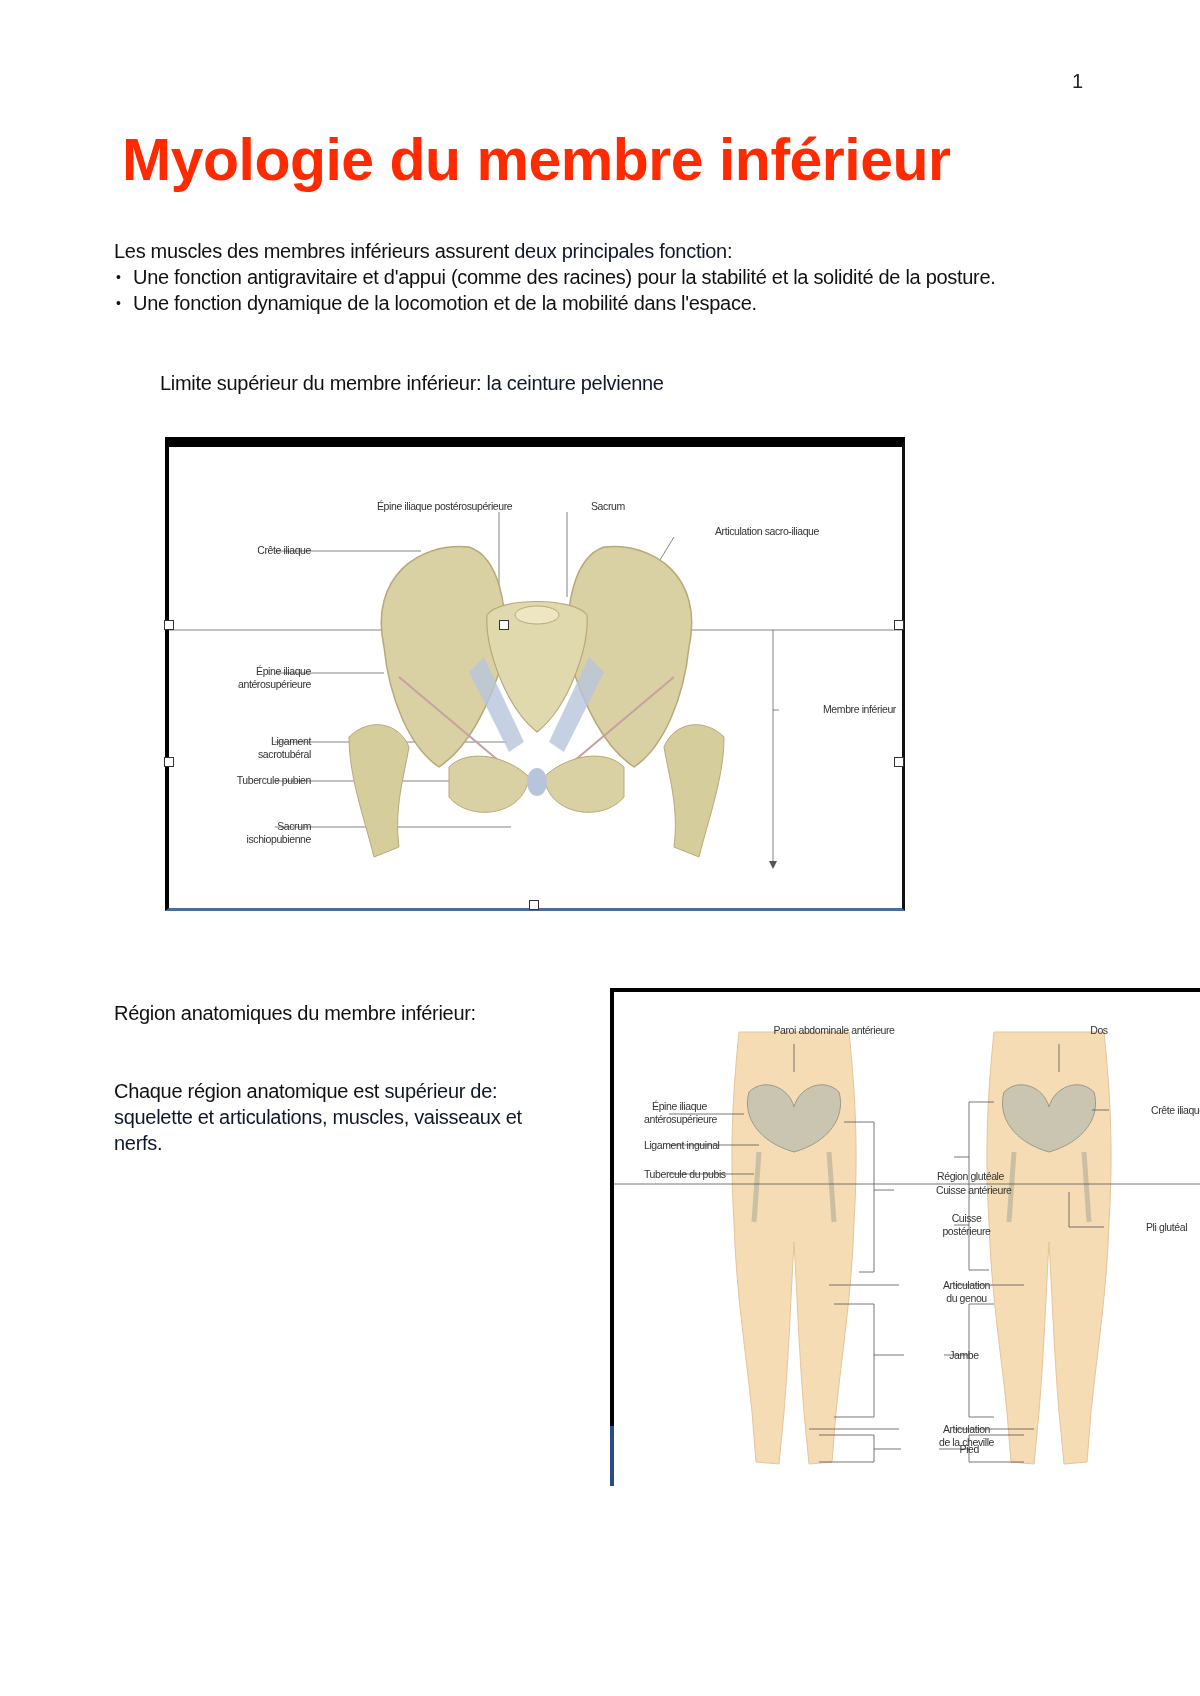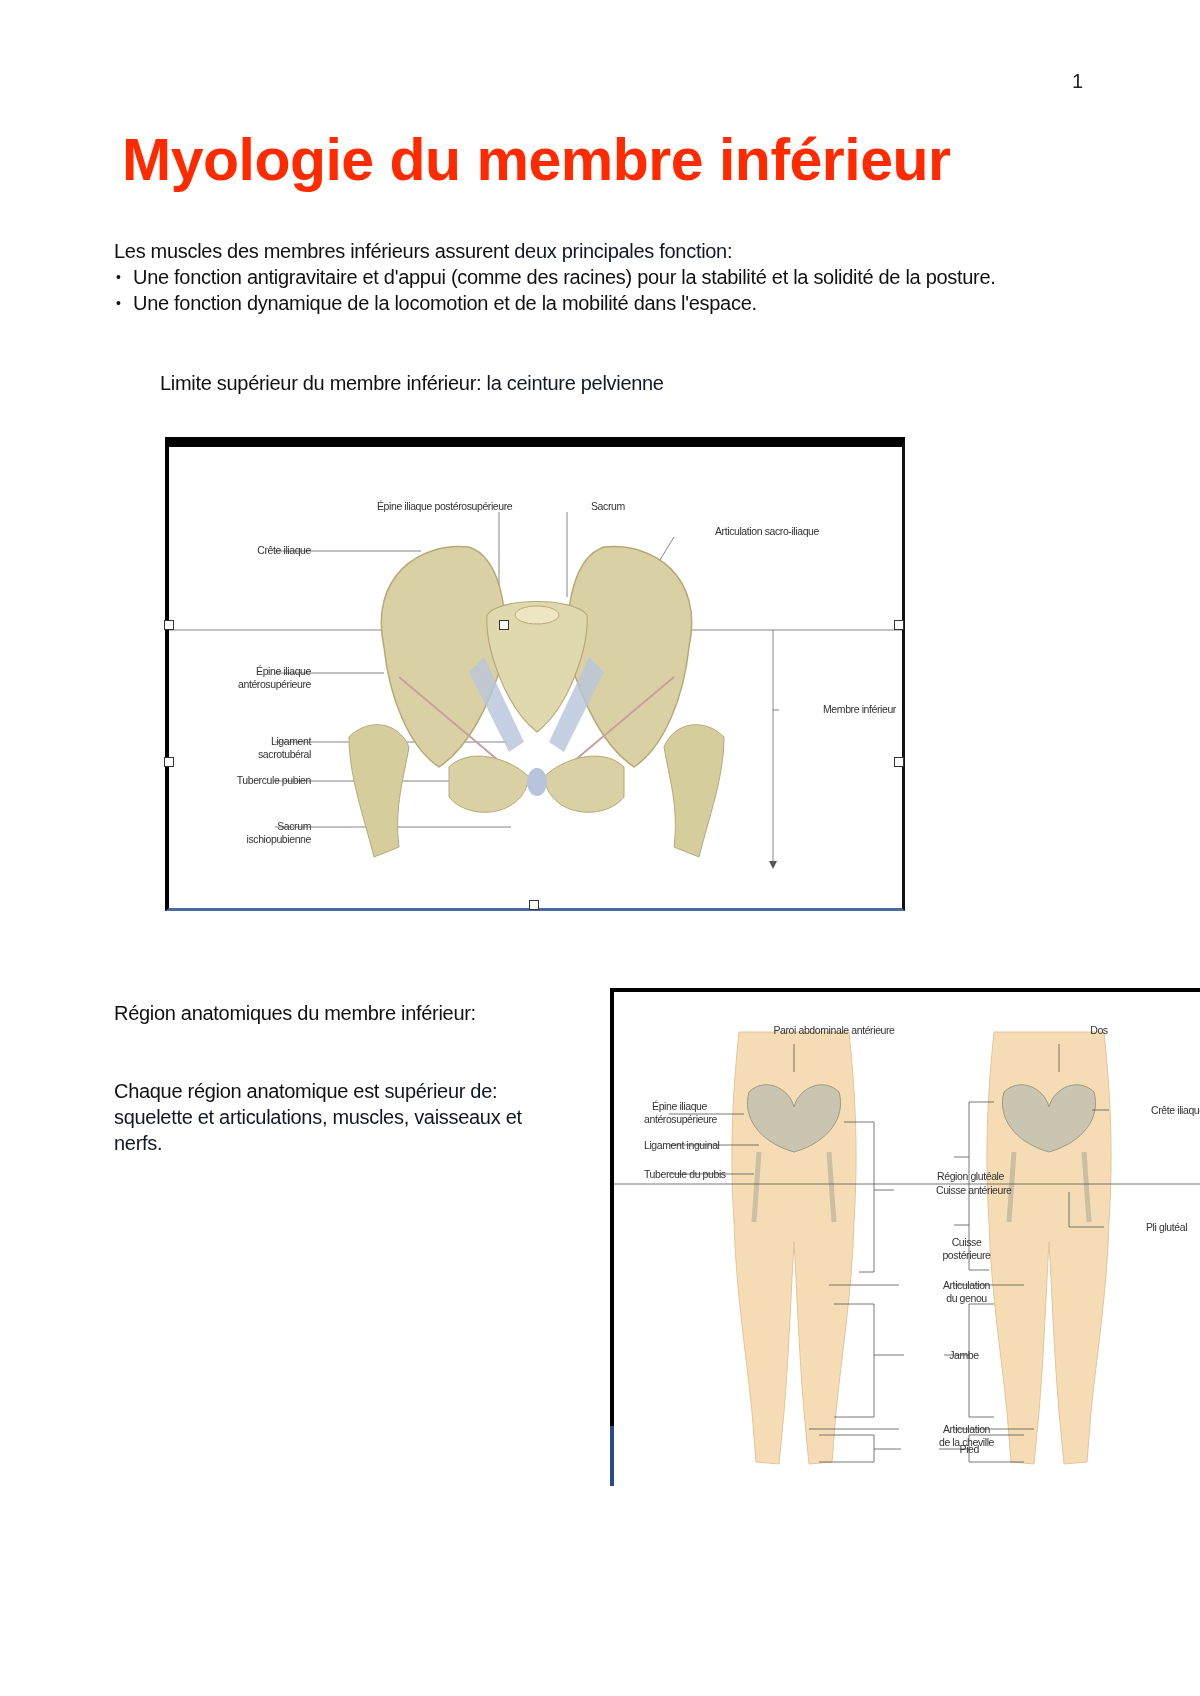--- a/index.html
+++ b/index.html
@@ -166,21 +166,21 @@
   <div class="lbl c" style="left:425px;top:32px;width:40px;">Dos</div>
   <div class="lbl r" style="left:-10px;top:108px;width:63px;">
     <div>Épine iliaque</div>
     <div>antérosupérieure</div>
   </div>
   <div class="lbl" style="left:497px;top:112px;">Crête iliaque</div>
   <div class="lbl r" style="left:-10px;top:147px;width:63px;">Ligament inguinal</div>
   <div class="lbl r" style="left:272px;top:158px;width:78px;margin-top:20px;">Région glutéale</div>
   <div class="lbl r" style="left:-10px;top:176px;width:63px;">Tubercule du pubis</div>
   <div class="lbl" style="left:282px;top:192px;">Cuisse antérieure</div>
-  <div class="lbl c" style="left:285px;top:220px;width:55px;margin-top:24px;">
+  <div class="lbl c" style="left:285px;top:220px;width:55px;">
     <div>Cuisse</div>
     <div>postérieure</div>
   </div>
   <div class="lbl" style="left:492px;top:229px;">Pli glutéal</div>
   <div class="lbl c" style="left:280px;top:287px;width:65px;">
     <div>Articulation</div>
     <div>du genou</div>
   </div>
   <div class="lbl c" style="left:290px;top:357px;width:40px;">Jambe</div>
   <div class="lbl c" style="left:280px;top:431px;width:65px;">

